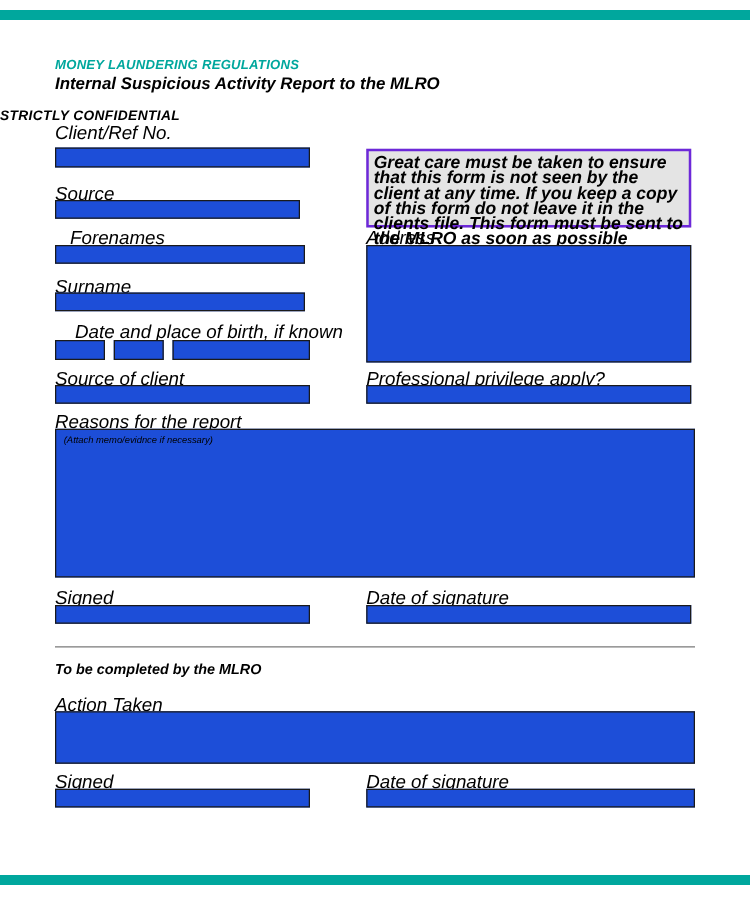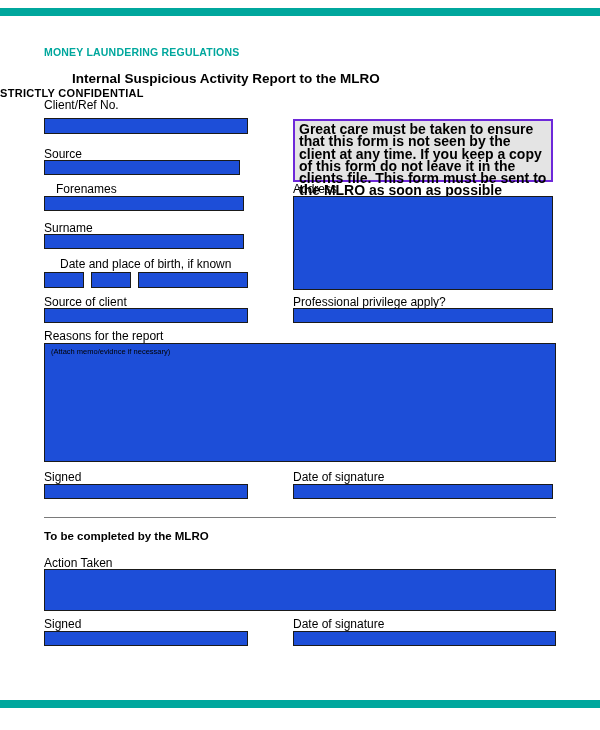--- a/index.html
+++ b/index.html
@@ -1,40 +1,40 @@
 <!DOCTYPE html>
 <html style="--accent: #00A79D; --notice_bg: #E4E4E4;"><head>
 <meta charset="utf-8">
 <style>
   * { margin:0; padding:0; box-sizing:border-box; }
   html,body { background:#ffffff; }
   body { font-family:"Liberation Sans", sans-serif; color:#000; }
-  .page { position:relative; width:600px; height:722px; background:#fff; overflow:hidden; }
+  .page { position:relative; width:600px; height:722px; background:#fff; overflow:hidden;font-style:italic; }
   .bar { position:absolute; left:0; right:0; height:8px; background:var(--accent,#00A79D); }
   .eyebrow { position:absolute; font-size:10.5px; font-weight:bold; color:var(--accent,#00A79D); letter-spacing:.2px; }
   .doc-title { position:absolute; font-size:13.5px; font-weight:bold; }
   .confidential { position:absolute; left:0; right:0; text-align:left; font-size:11px; font-weight:bold; letter-spacing:.3px; }
-  .label { position:absolute; font-size:12px; color:#000; white-space:nowrap; }
+  .label { position:absolute; font-size:15px; color:#000; white-space:nowrap; }
   .section-title { position:absolute; font-size:11.5px; font-weight:bold; }
   .box { position:absolute; border:1px solid #1a1a1a; background:#1d4ed8; }
   .notice { position:absolute; border:2px solid #6d28d9; background:var(--notice_bg,#E4E4E4);
             font-size:14px; font-weight:bold; line-height:12.3px; padding:2px 4px; }
   .hint { display:block; font-size:7.5px; color:#000; padding:3px 0 0 6px; }
   .divider { position:absolute; height:1px; background:#7a7a7a; }
 </style>
 </head>
 <body>
 
 <div class="page">
 
   <div class="bar" style="top:8px;"></div>
 
   <div class="eyebrow" style="left:44px; top:46px;">MONEY LAUNDERING REGULATIONS</div>
 
-  <div class="doc-title" style="left:44px; top:71px;margin-left:28px;">Internal Suspicious Activity Report to the MLRO</div>
+  <div class="doc-title" style="left:44px; top:59px;">Internal Suspicious Activity Report to the MLRO</div>
 
   <div class="confidential" style="top:87px;">STRICTLY CONFIDENTIAL</div>
 
   <div class="label" style="left:44px; top:98px;">Client/Ref No.</div>
   <div class="box" style="left:44px; top:118px; width:204px; height:16px;"></div>
 
   <div class="notice" style="left:293px; top:119px; width:260px; height:63px;">Great care must be taken to ensure that this form is not seen by the client at any time. If you keep a copy of this form do not leave it in the clients file. This form must be sent to the MLRO as soon as possible</div>
 
   <div class="label" style="left:44px; top:147px;">Source</div>
   <div class="box" style="left:44px; top:160px; width:196px; height:15px;"></div>

